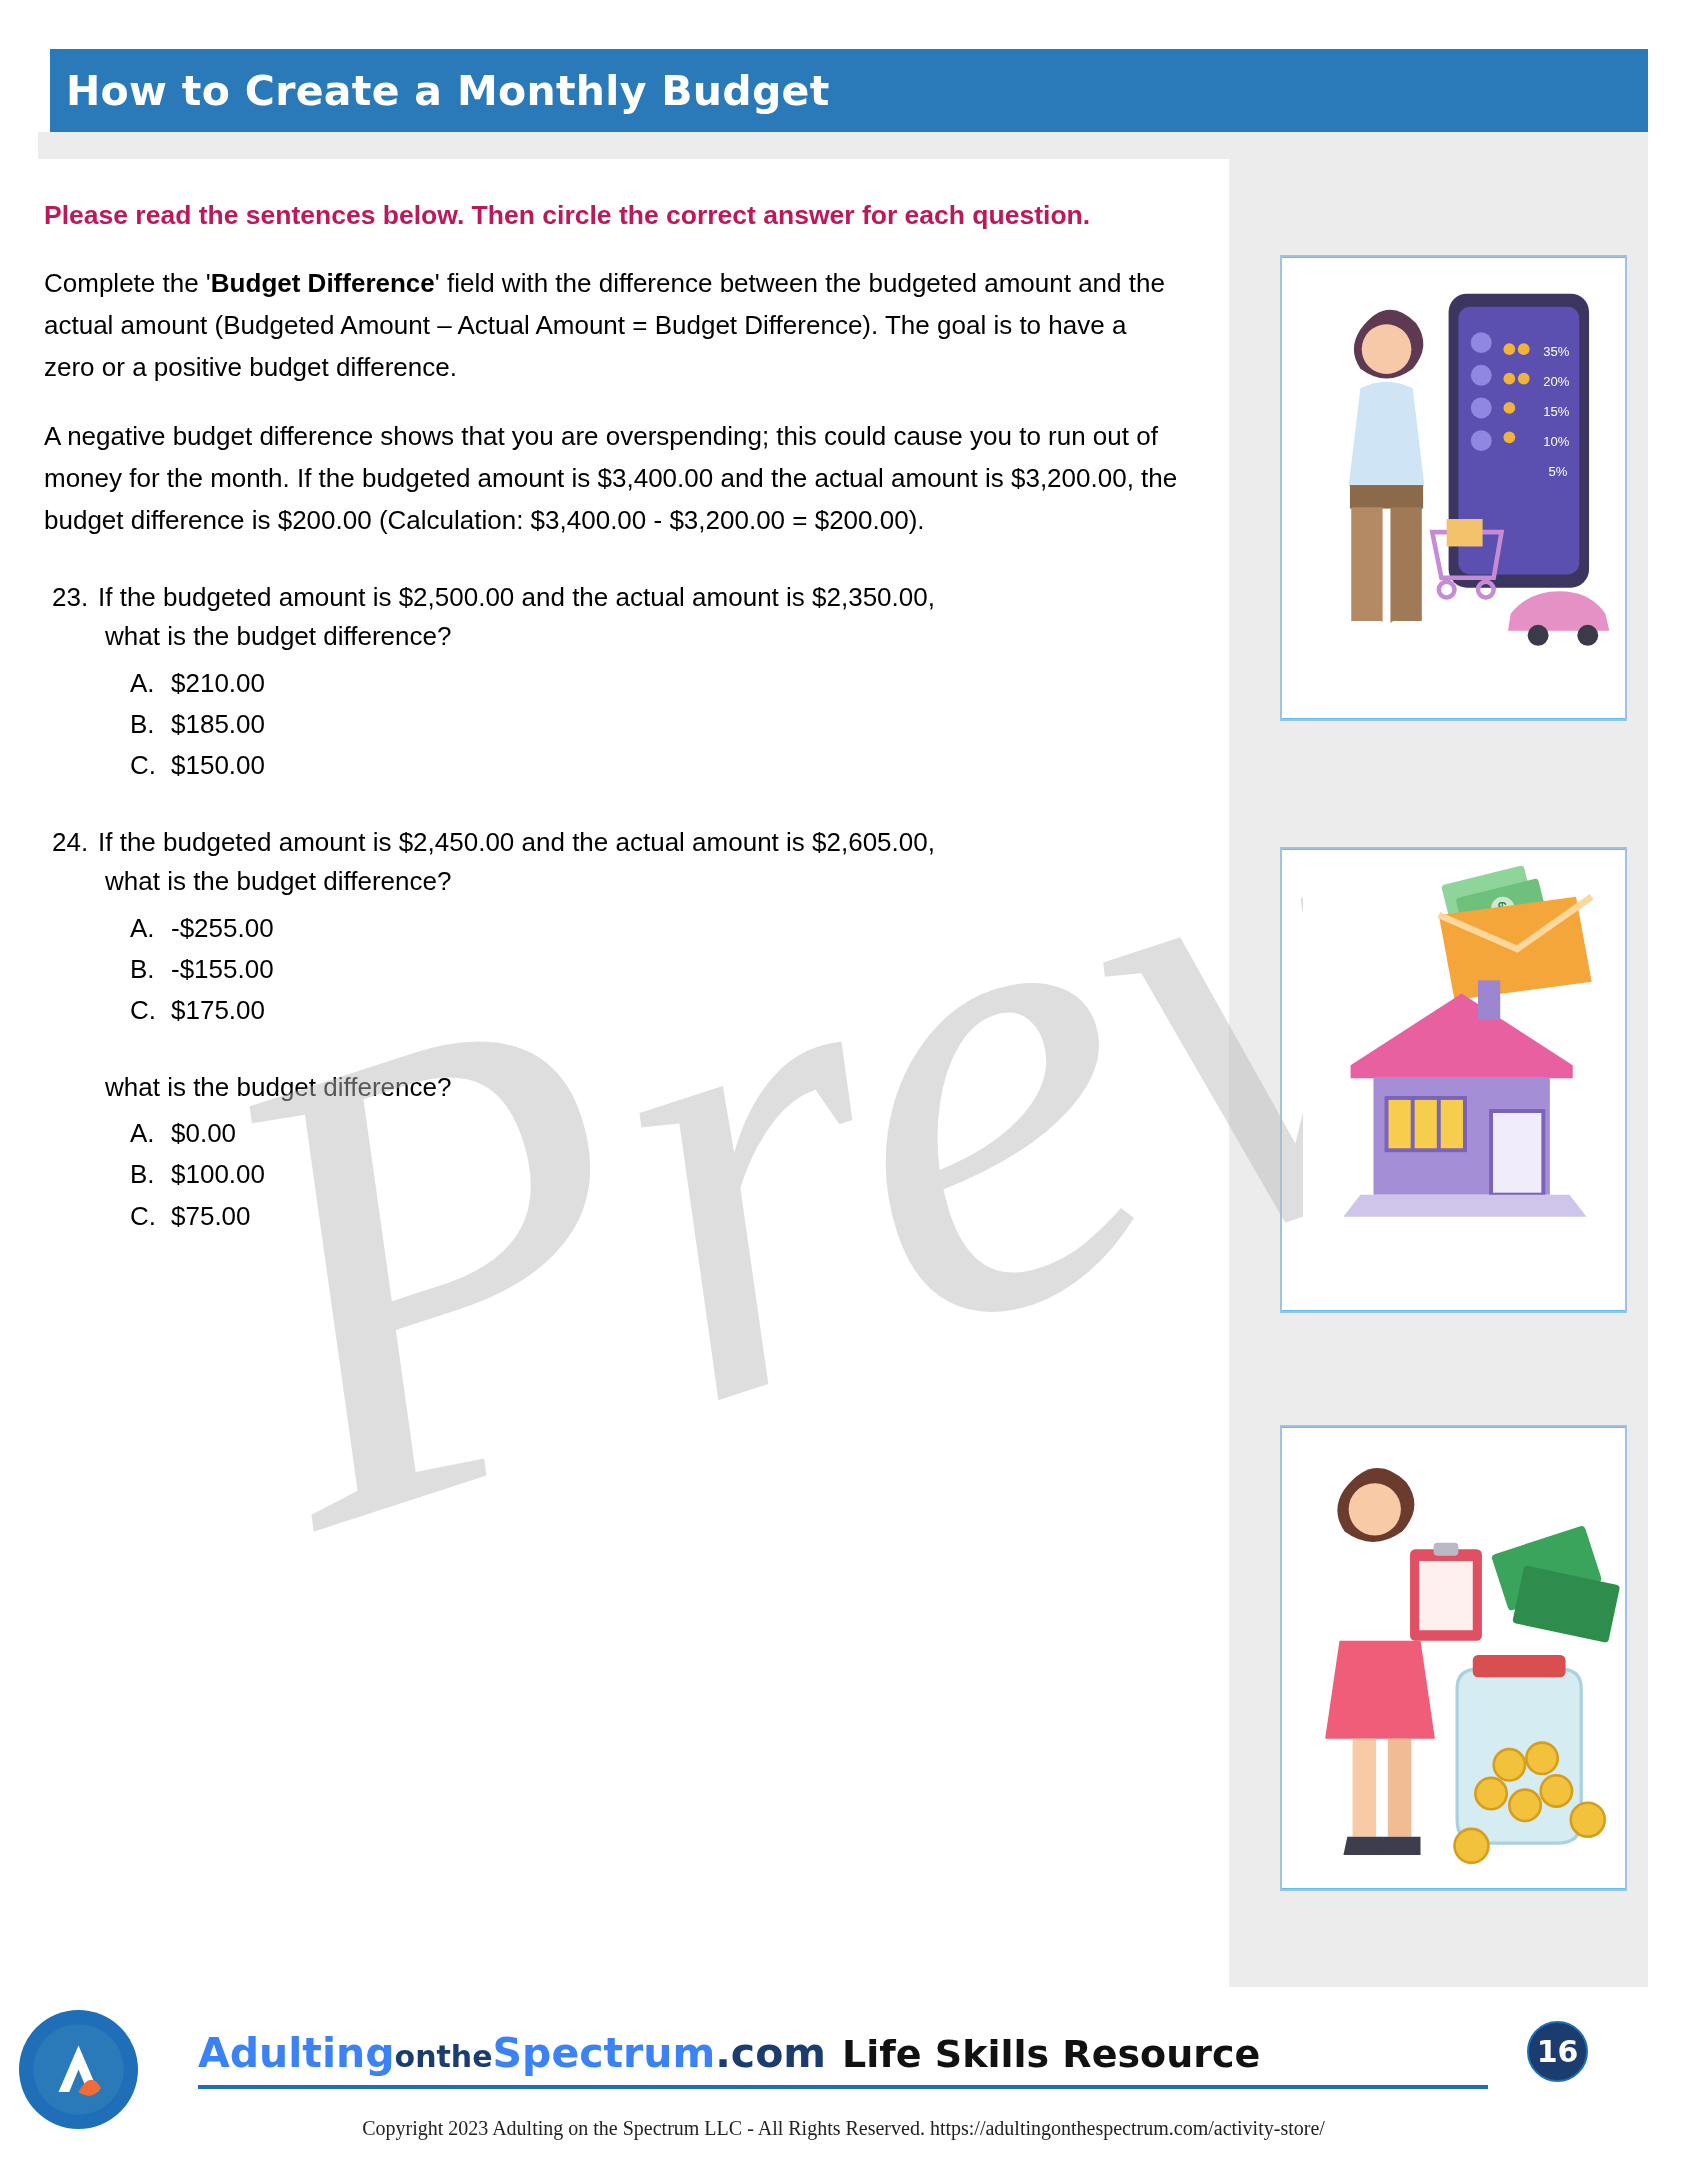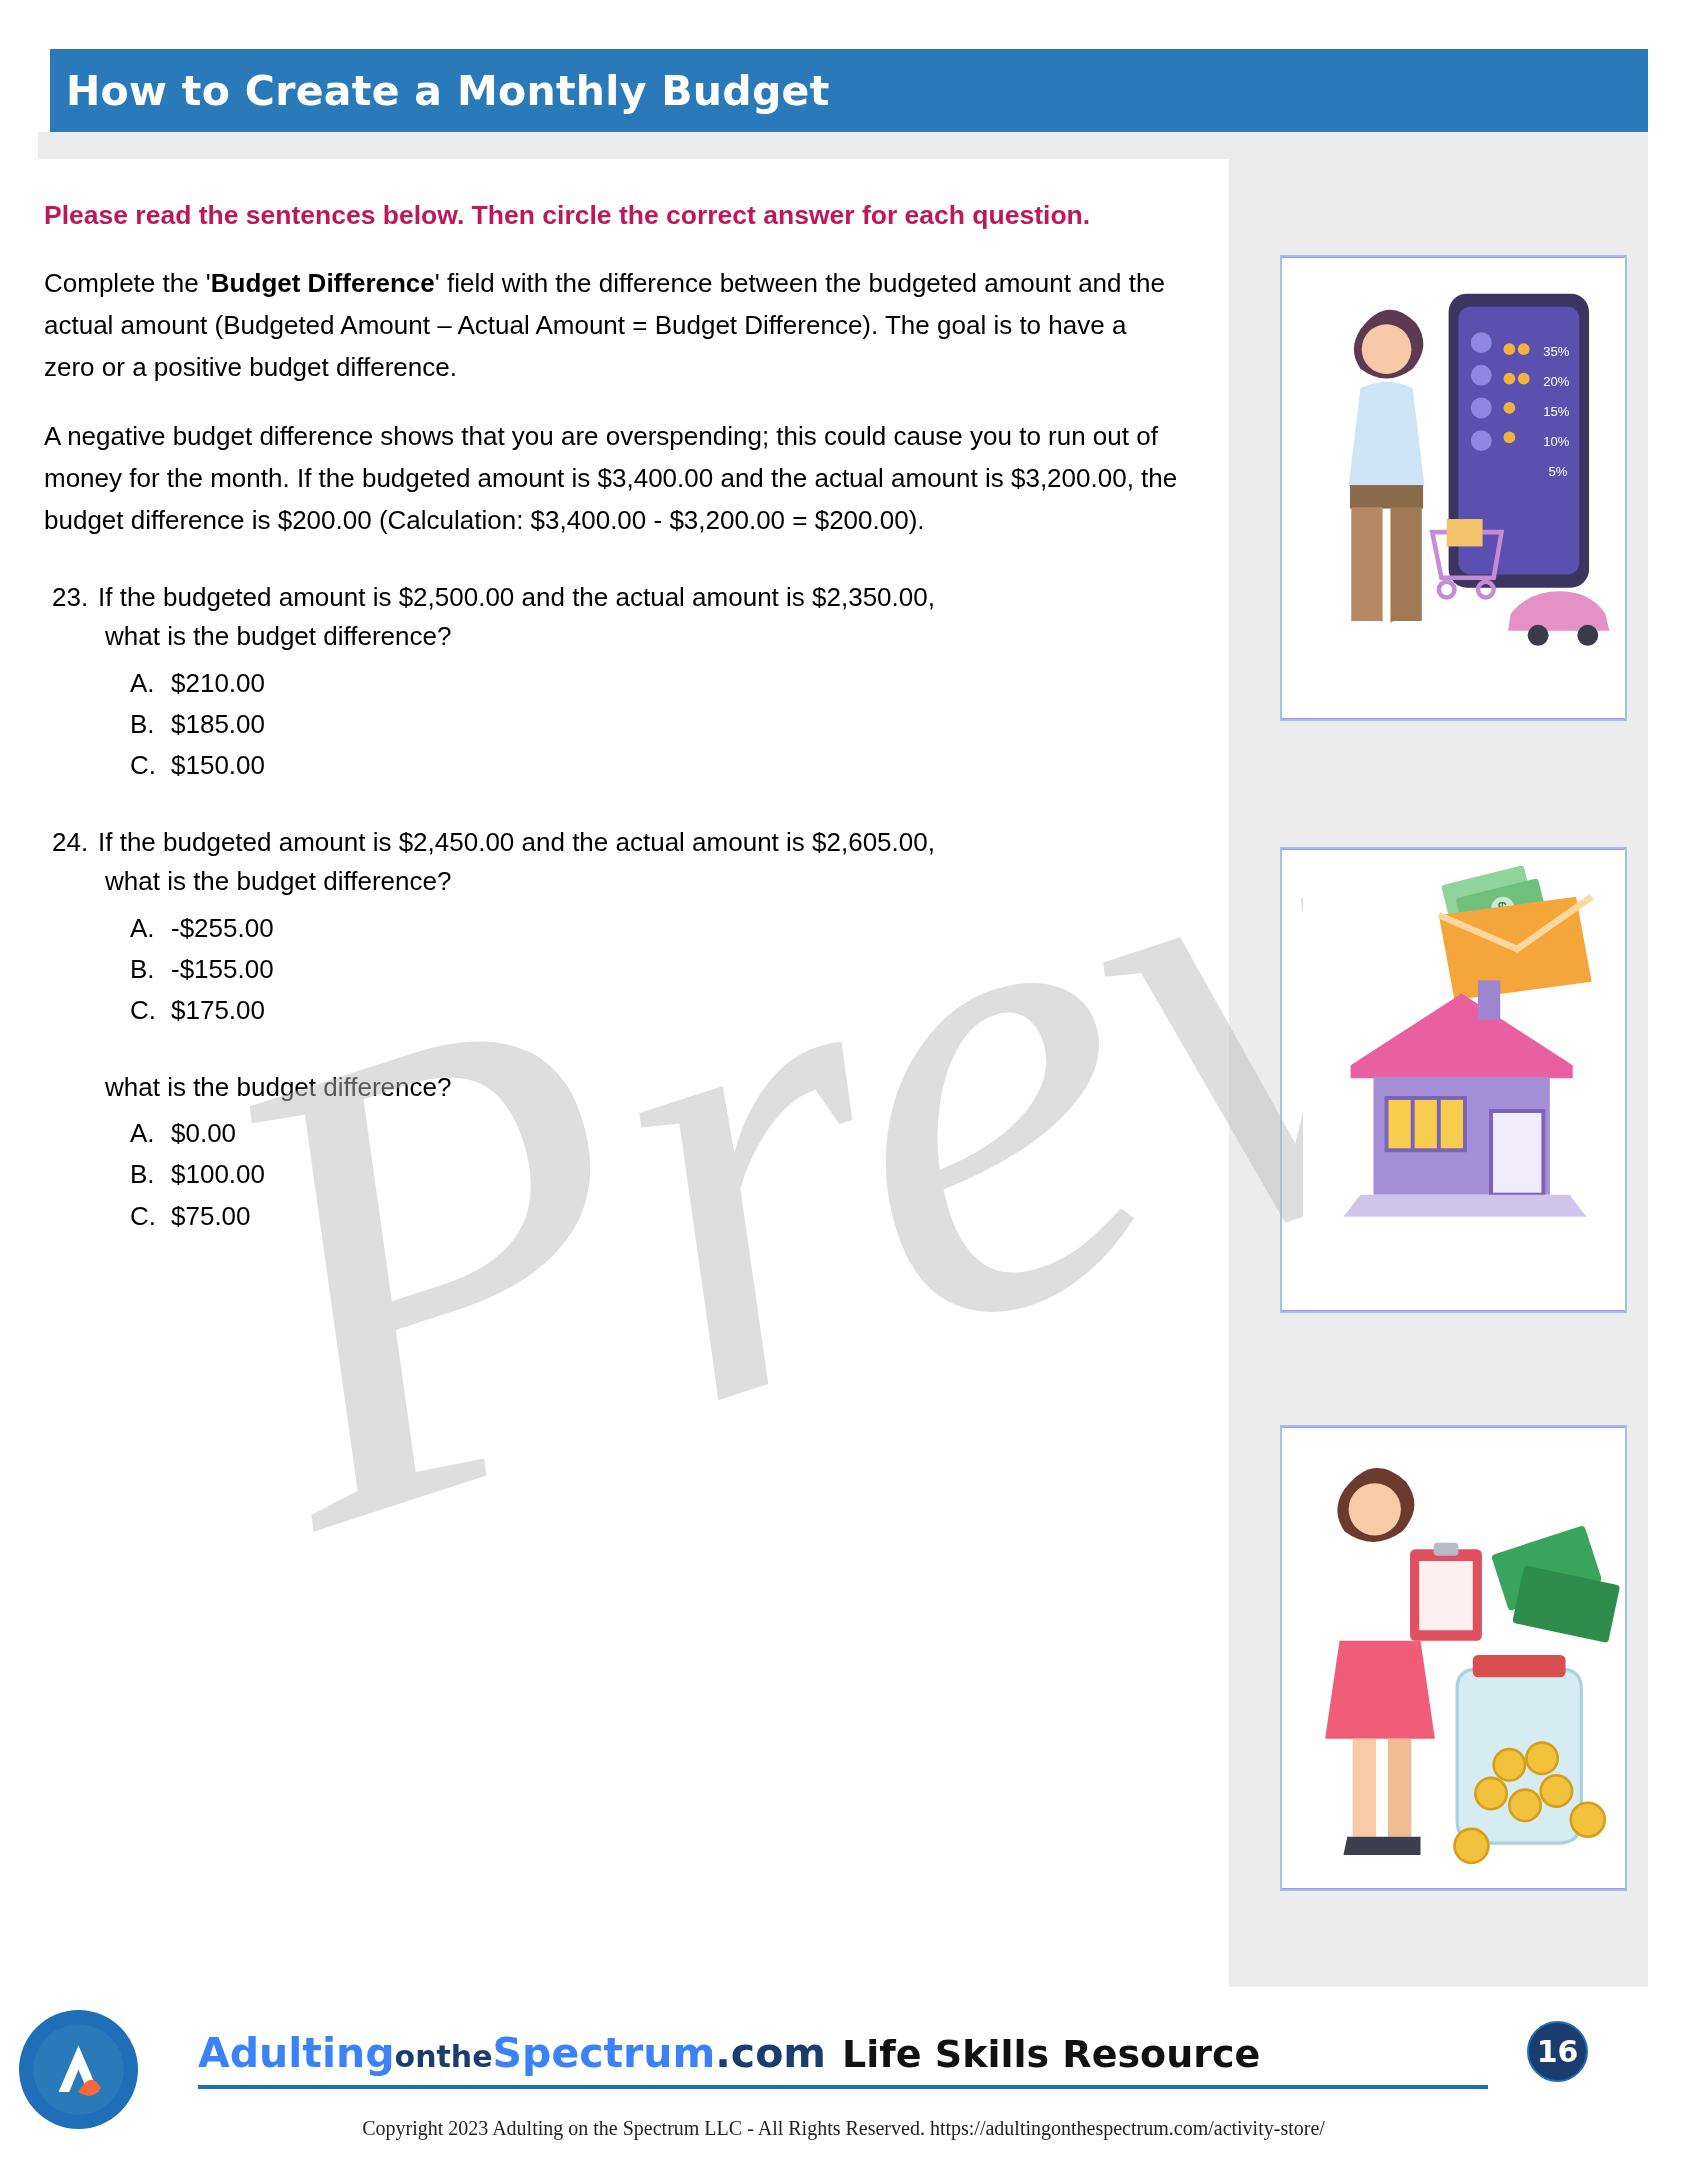--- a/index.html
+++ b/index.html
@@ -129,21 +129,21 @@
   }
   .choice-letter {
     width: 41px;
     flex: 0 0 41px;
   }
 
   
   .img-box {
     position: absolute;
     border: 2px solid #9ec3e6;
-    background: #8b5cf6;
+    background: #0ea5e9;
     box-sizing: border-box;
     overflow: hidden;
   }
   #img-phone  { left: 1280px; top: 255px;  width: 347px; height: 466px; }
   #img-money  { left: 1280px; top: 847px; width: 347px; height: 466px; }
   #img-jar    { left: 1280px; top: 1425px; width: 347px; height: 466px; }
 
   
   .watermark {
     position: absolute;

